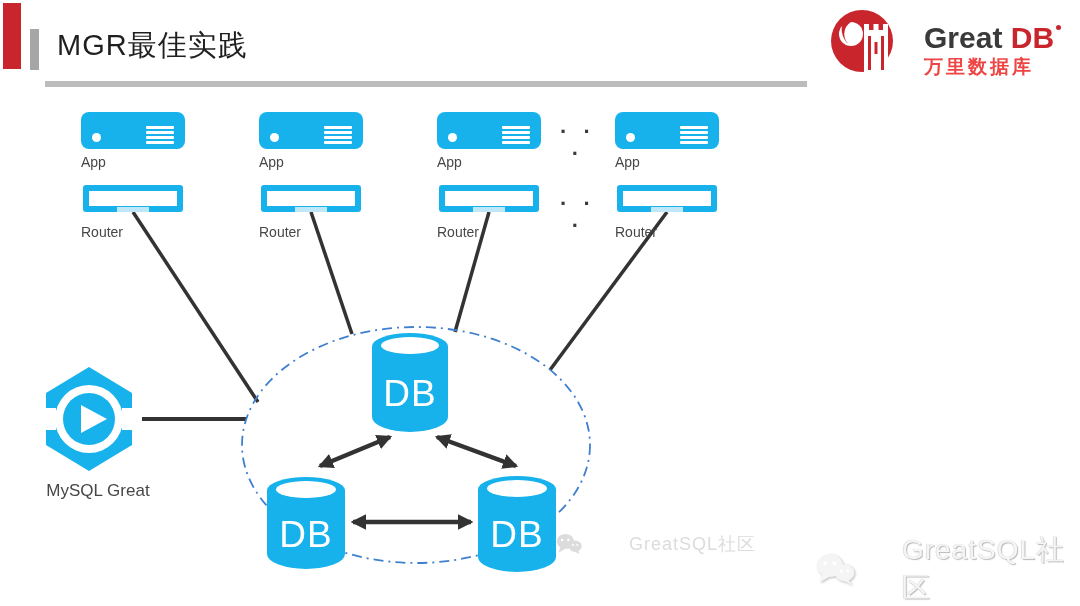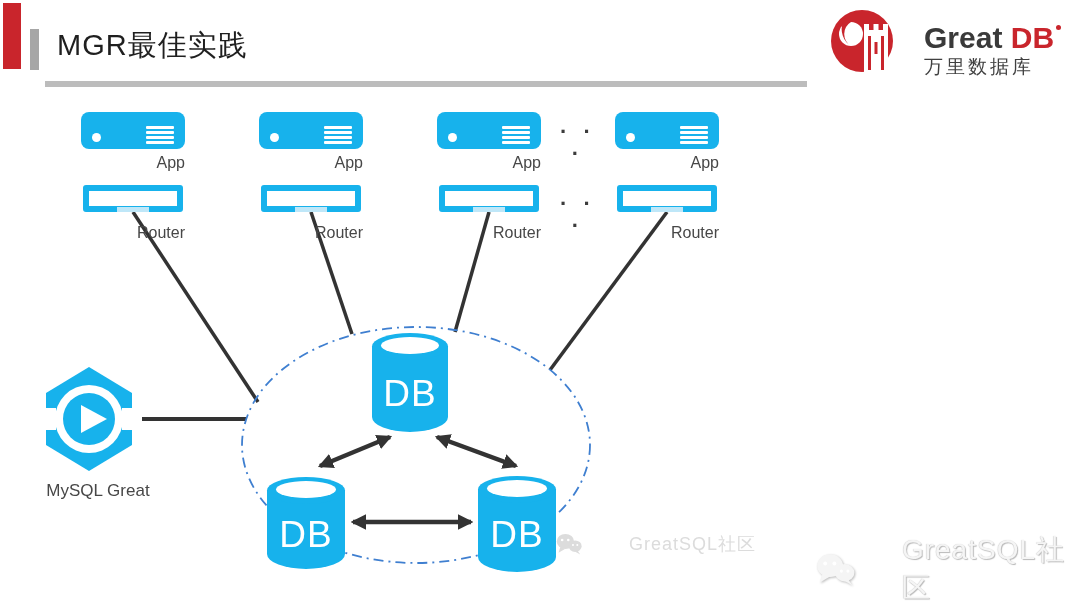--- a/index.html
+++ b/index.html
@@ -17,28 +17,28 @@
   .title{position:absolute;left:57px;top:26px;font-size:29px;color:#1f1f1f;letter-spacing:1px;}
   .divider{position:absolute;left:45px;top:81px;width:762px;height:6px;background:var(--divider);}
 
   
   .logo{position:absolute;left:824px;top:8px;display:flex;align-items:center;}
   .logo-emblem{width:86px;height:70px;}
   .logo-text{margin-left:14px;padding-top:12px;}
   .logo-brand{font-size:30px;font-weight:bold;color:#3a3a3a;line-height:1;}
   .logo-brand .db{color:var(--red);}
   .tm-dot{display:inline-block;width:5px;height:5px;background:var(--red);border-radius:50%;vertical-align:top;margin:2px 0 0 2px;}
-  .logo-sub{font-size:19px;font-weight:normal;color:#404040;letter-spacing:3px;margin-top:4px;line-height:1;}
+  .logo-sub{font-size:19px;font-weight:bold;color:#ef4444;letter-spacing:3px;margin-top:4px;line-height:1;}
 
   
   .app-box{position:absolute;top:112px;width:104px;height:37px;background:var(--cyan);border-radius:8px;}
   .app-dot{position:absolute;left:11px;top:21px;width:9px;height:9px;background:#fff;border-radius:50%;}
   .app-lines{position:absolute;right:11px;top:14px;display:flex;flex-direction:column;gap:2.5px;}
   .app-lines i{display:block;width:28px;height:2.6px;background:#fff;border-radius:1px;}
-  .node-label{position:absolute;width:104px;text-align:right;font-size:16px;color:var(--label);}
+  .node-label{position:absolute;width:104px;text-align:left;font-size:14px;color:var(--label);}
   .app-label{top:154px;}
   .router-box{position:absolute;top:185px;width:100px;height:27px;background:#fff;border:6px solid var(--cyan);border-radius:3px;}
   .router-notch{position:absolute;left:50%;bottom:-6px;transform:translateX(-50%);width:32px;height:5px;background:#bfe7f8;}
   .router-label{top:224px;}
   .dots{position:absolute;width:56px;text-align:center;font-size:22px;font-weight:bold;color:#3c3c3c;letter-spacing:5px;line-height:1;}
 
   
   .cyl{position:absolute;}
   .cyl .body{position:absolute;left:0;right:0;top:13px;bottom:0;background:var(--cyan);
     border-radius:0 0 50% 50% / 0 0 15px 15px;}

